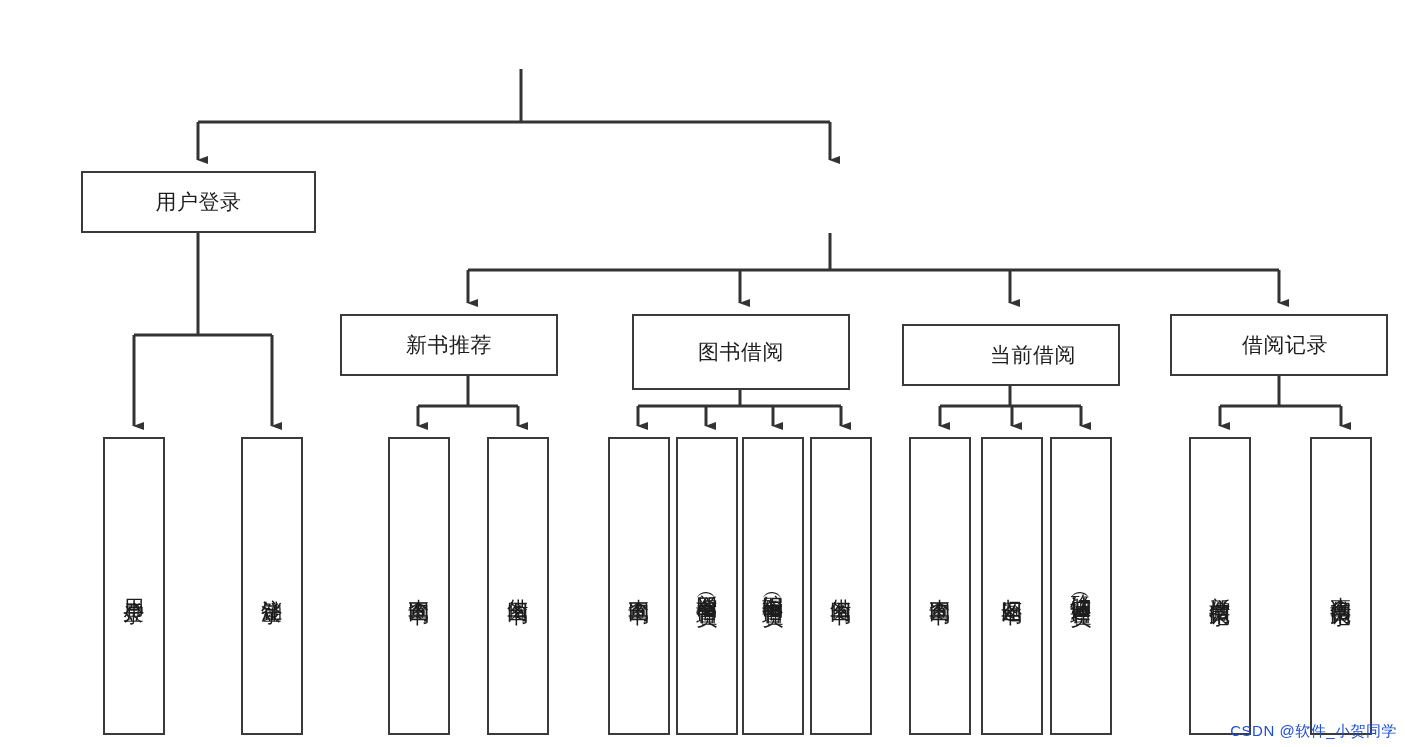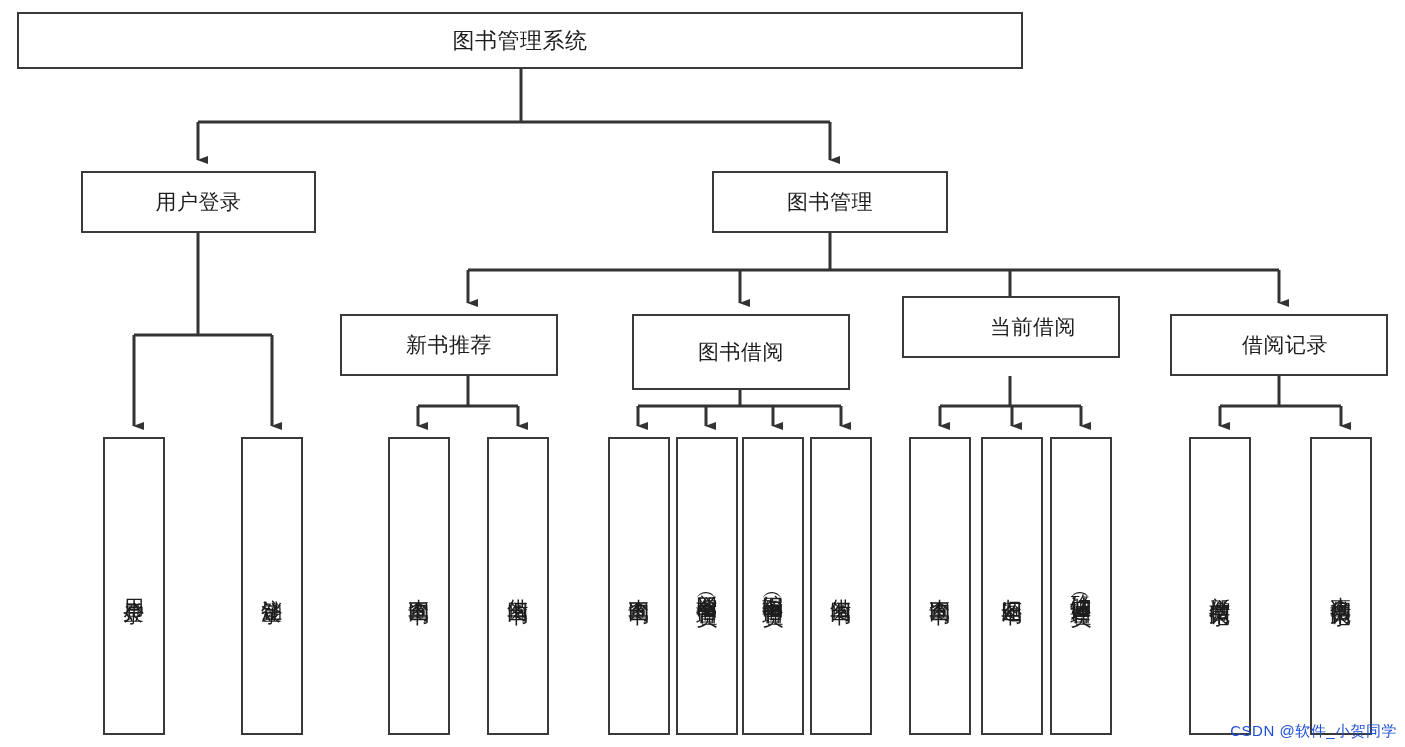--- a/index.html
+++ b/index.html
@@ -113,38 +113,32 @@
       <path d="M1012,406 L1012,426" marker-end="url(#arrow)"></path>
       <path d="M1081,406 L1081,426" marker-end="url(#arrow)"></path>
 
       <path d="M1279,376 L1279,406"></path>
       <path d="M1220,406 L1341,406"></path>
       <path d="M1220,406 L1220,426" marker-end="url(#arrow)"></path>
       <path d="M1341,406 L1341,426" marker-end="url(#arrow)"></path>
     </g>
   </svg>
 
-  <div class="node root" style="left:17px; top:12px; width:1006px; height:57px;">
-    <span class="lbl">图书管理系统</span>
-  </div>
 
   <div class="node" style="left:81px; top:171px; width:235px; height:62px;">
     <span class="lbl">用户登录</span>
-  </div>
-  <div class="node" style="left:712px; top:171px; width:236px; height:62px;">
-    <span class="lbl">图书管理</span>
   </div>
 
   <div class="node" style="left:340px; top:314px; width:218px; height:62px;">
     <span class="lbl">新书推荐</span>
   </div>
   <div class="node" style="left:632px; top:314px; width:218px; height:76px;">
     <span class="lbl">图书借阅</span>
   </div>
-  <div class="node" style="left:902px; top:296px; width:218px; height:62px;padding-left:44px;">
+  <div class="node" style="left:902px; top:324px; width:218px; height:62px;padding-left:44px;">
     <span class="lbl">当前借阅</span>
   </div>
   <div class="node" style="left:1170px; top:314px; width:218px; height:62px;padding-left:12px;">
     <span class="lbl">借阅记录</span>
   </div>
 
   <div class="node leaf" style="left:103px; top:437px; width:62px; height:298px;">
     <span class="lbl">用户登录</span>
   </div>
   <div class="node leaf" style="left:241px; top:437px; width:62px; height:298px;">

